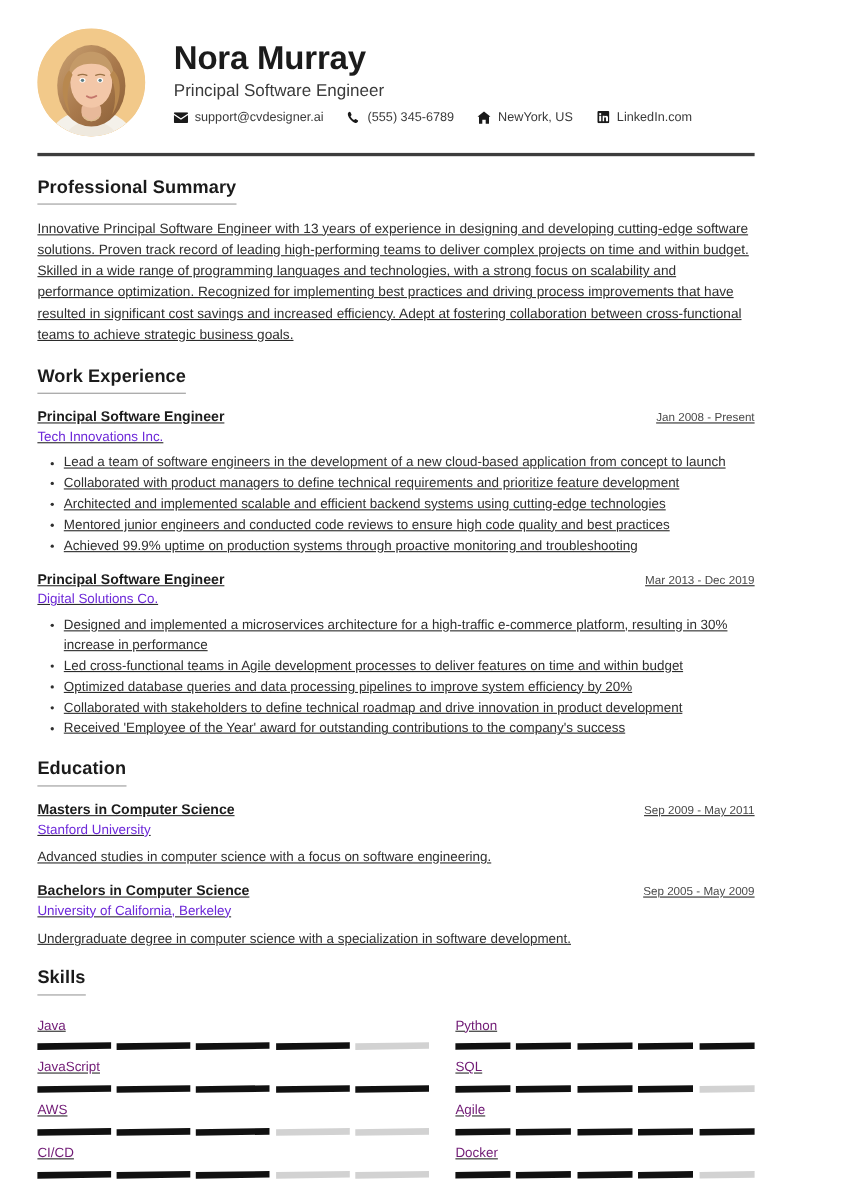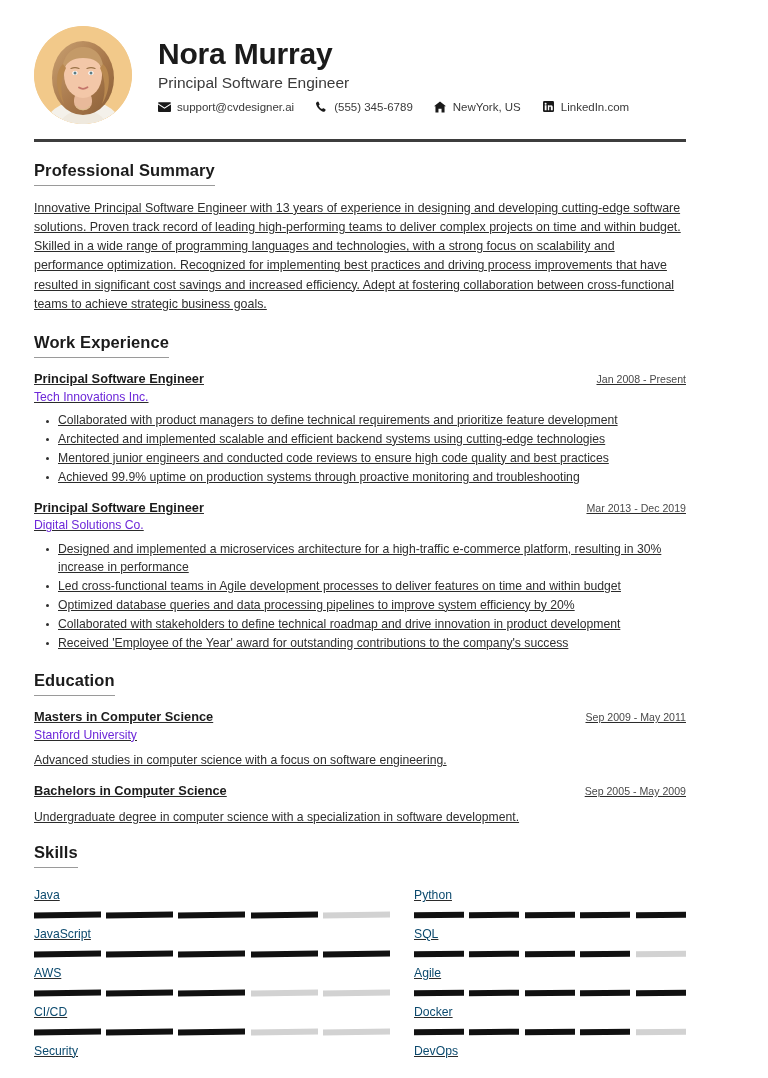--- a/index.html
+++ b/index.html
@@ -170,21 +170,21 @@
     display: grid;
     grid-template-columns: 356px 1fr;
     column-gap: 24px;
     row-gap: 0;
   }
   .skill {
     padding-top: 9px;
   }
   .skill-name {
     font-size: 12.2px;
-    color: #0c4a6e;
+    color: #701a75;
     line-height: 1.3;
     margin-bottom: 8px;
   }
   .skill-bar {
     display: flex;
     gap: 5px;
     height: 6px;
   }
   .seg {
     flex: 1 1 0;
@@ -303,20 +303,21 @@
   <div class="section">
     <div class="sec-title">Work Experience</div>
 
     <div class="entry">
       <div class="entry-head">
         <div class="entry-title">Principal Software Engineer</div>
         <div class="entry-date">Jan 2008 - Present</div>
       </div>
       <div class="entry-org">Tech Innovations Inc.</div>
       <ul class="bullets">
+        <li>Lead a team of software engineers in the development of a new cloud-based application from concept to launch</li>
         <li>Collaborated with product managers to define technical requirements and prioritize feature development</li>
         <li>Architected and implemented scalable and efficient backend systems using cutting-edge technologies</li>
         <li>Mentored junior engineers and conducted code reviews to ensure high code quality and best practices</li>
         <li>Achieved 99.9% uptime on production systems through proactive monitoring and troubleshooting</li>
       </ul>
     </div>
 
     <div class="entry">
       <div class="entry-head">
         <div class="entry-title">Principal Software Engineer</div>
@@ -343,20 +344,21 @@
       </div>
       <div class="entry-org">Stanford University</div>
       <div class="entry-desc">Advanced studies in computer science with a focus on software engineering.</div>
     </div>
 
     <div class="entry">
       <div class="entry-head">
         <div class="entry-title">Bachelors in Computer Science</div>
         <div class="entry-date">Sep 2005 - May 2009</div>
       </div>
+      <div class="entry-org">University of California, Berkeley</div>
       <div class="entry-desc">Undergraduate degree in computer science with a specialization in software development.</div>
     </div>
   </div>
 
   <div class="section tight">
     <div class="sec-title">Skills</div>
     <div class="skills-grid">
         <div class="skill">
           <div class="skill-name">Java</div>
           <div class="skill-bar">

